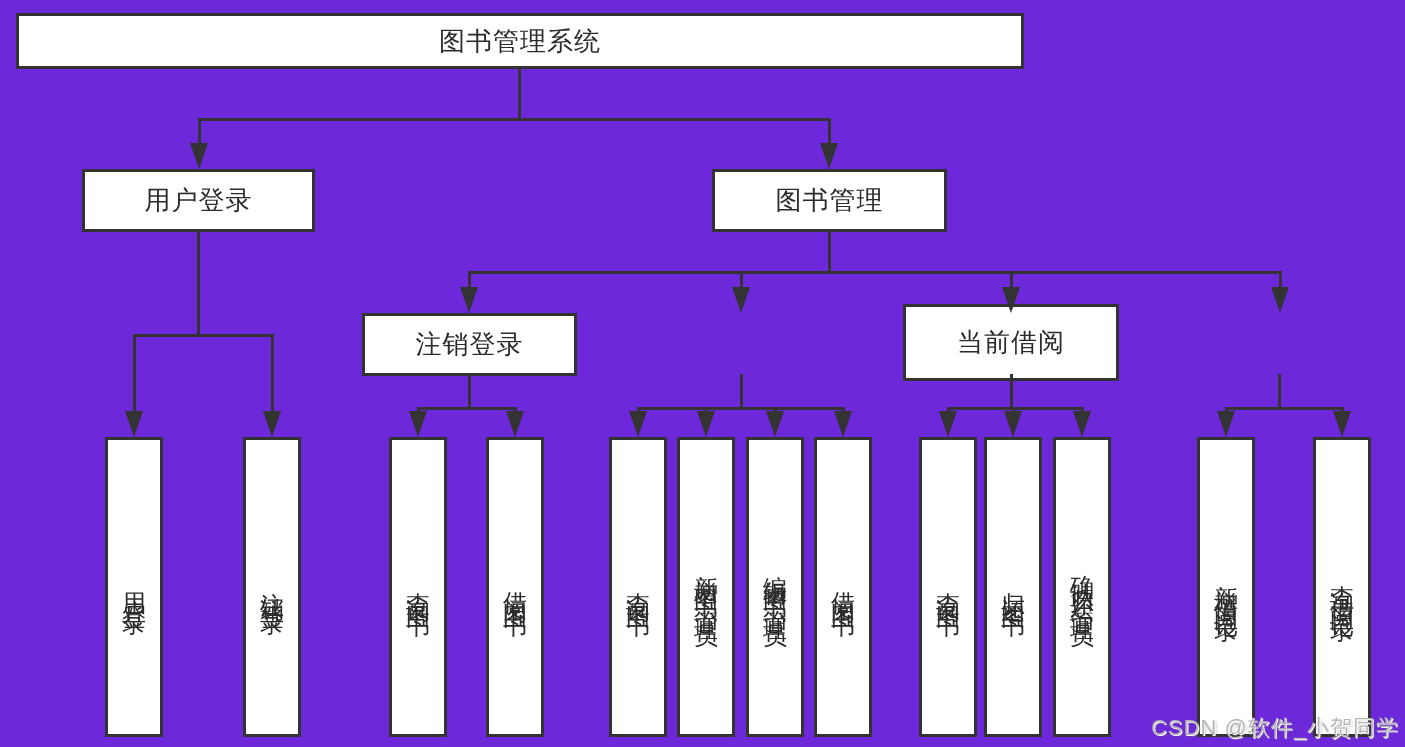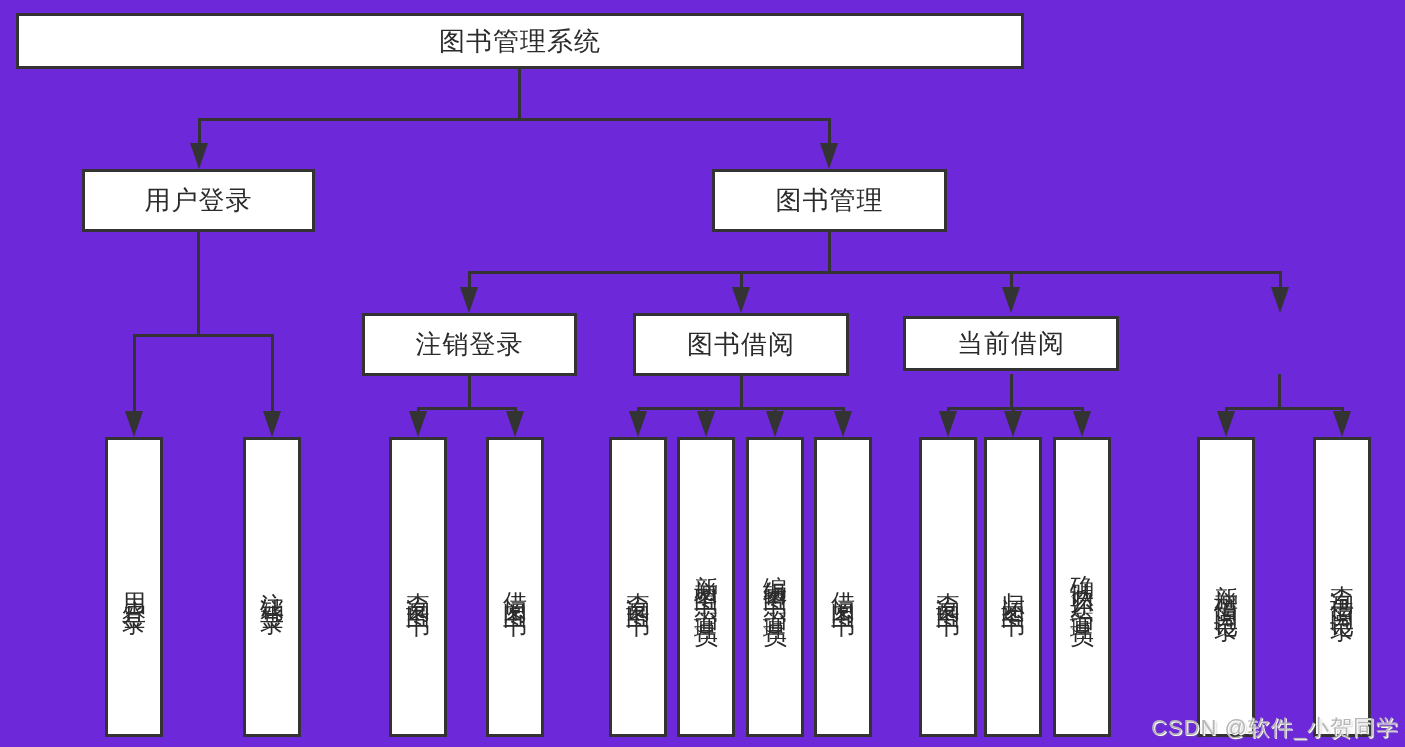--- a/index.html
+++ b/index.html
@@ -67,22 +67,21 @@
 <body>
 
 <div id="canvas">
 
   <div class="node" style="left:16px; top:13px; width:1008px; height:56px;">图书管理系统</div>
 
   <div class="node" style="left:82px; top:169px; width:233px; height:63px;">用户登录</div>
   <div class="node" style="left:712px; top:169px; width:235px; height:63px;">图书管理</div>
 
   <div class="node" style="left:362px; top:313px; width:215px; height:63px;">注销登录</div>
-  <div class="node" style="left:633px; top:313px; width:216px; height:63px;">图书借阅</div>
-  <div class="node" style="left:903px; top:316px; width:216px; height:55px;">当前借阅</div>
+  <div class="node" style="left:903px; top:304px; width:216px; height:77px;">当前借阅</div>
 
   <div class="leaf" style="left:105px;">用户登录</div>
   <div class="leaf" style="left:243px;">注销登录</div>
 
   <div class="leaf" style="left:389px;">查询图书</div>
   <div class="leaf" style="left:486px;">借阅图书</div>
 
   <div class="leaf" style="left:609px;">查询图书</div>
   <div class="leaf" style="left:677px;">新增图书（管理员）</div>
   <div class="leaf" style="left:746px;">编辑图书（管理员）</div>

